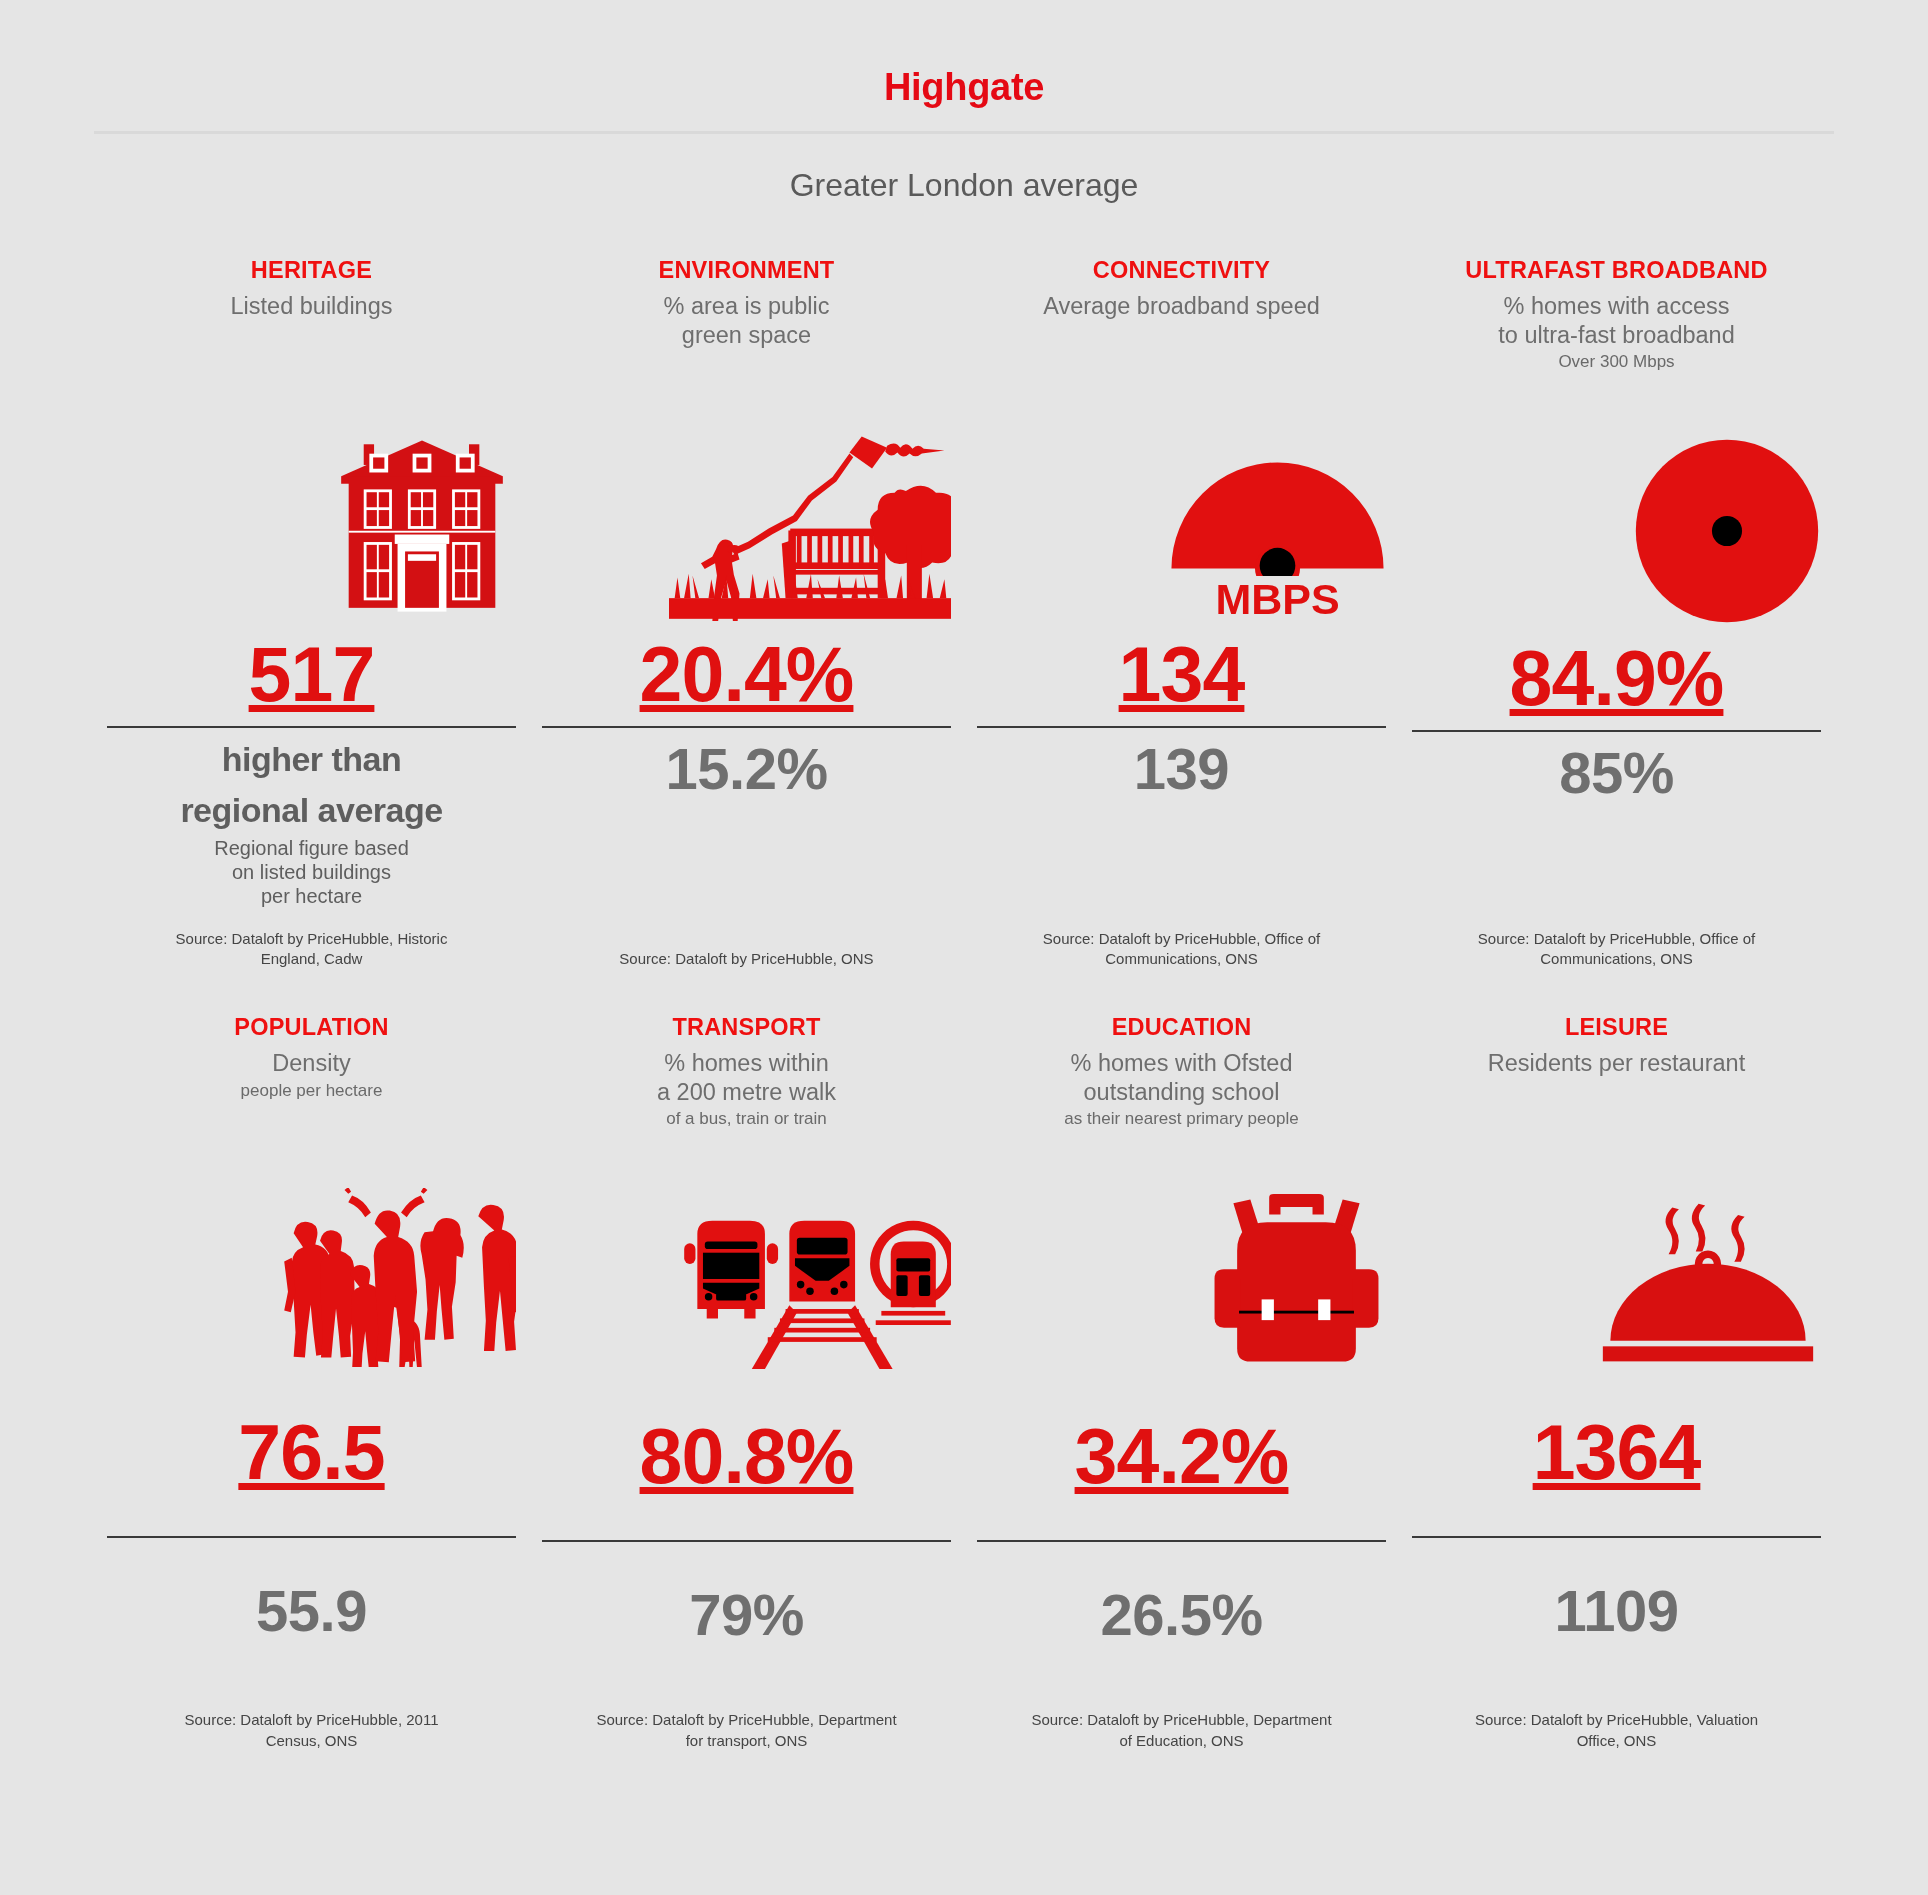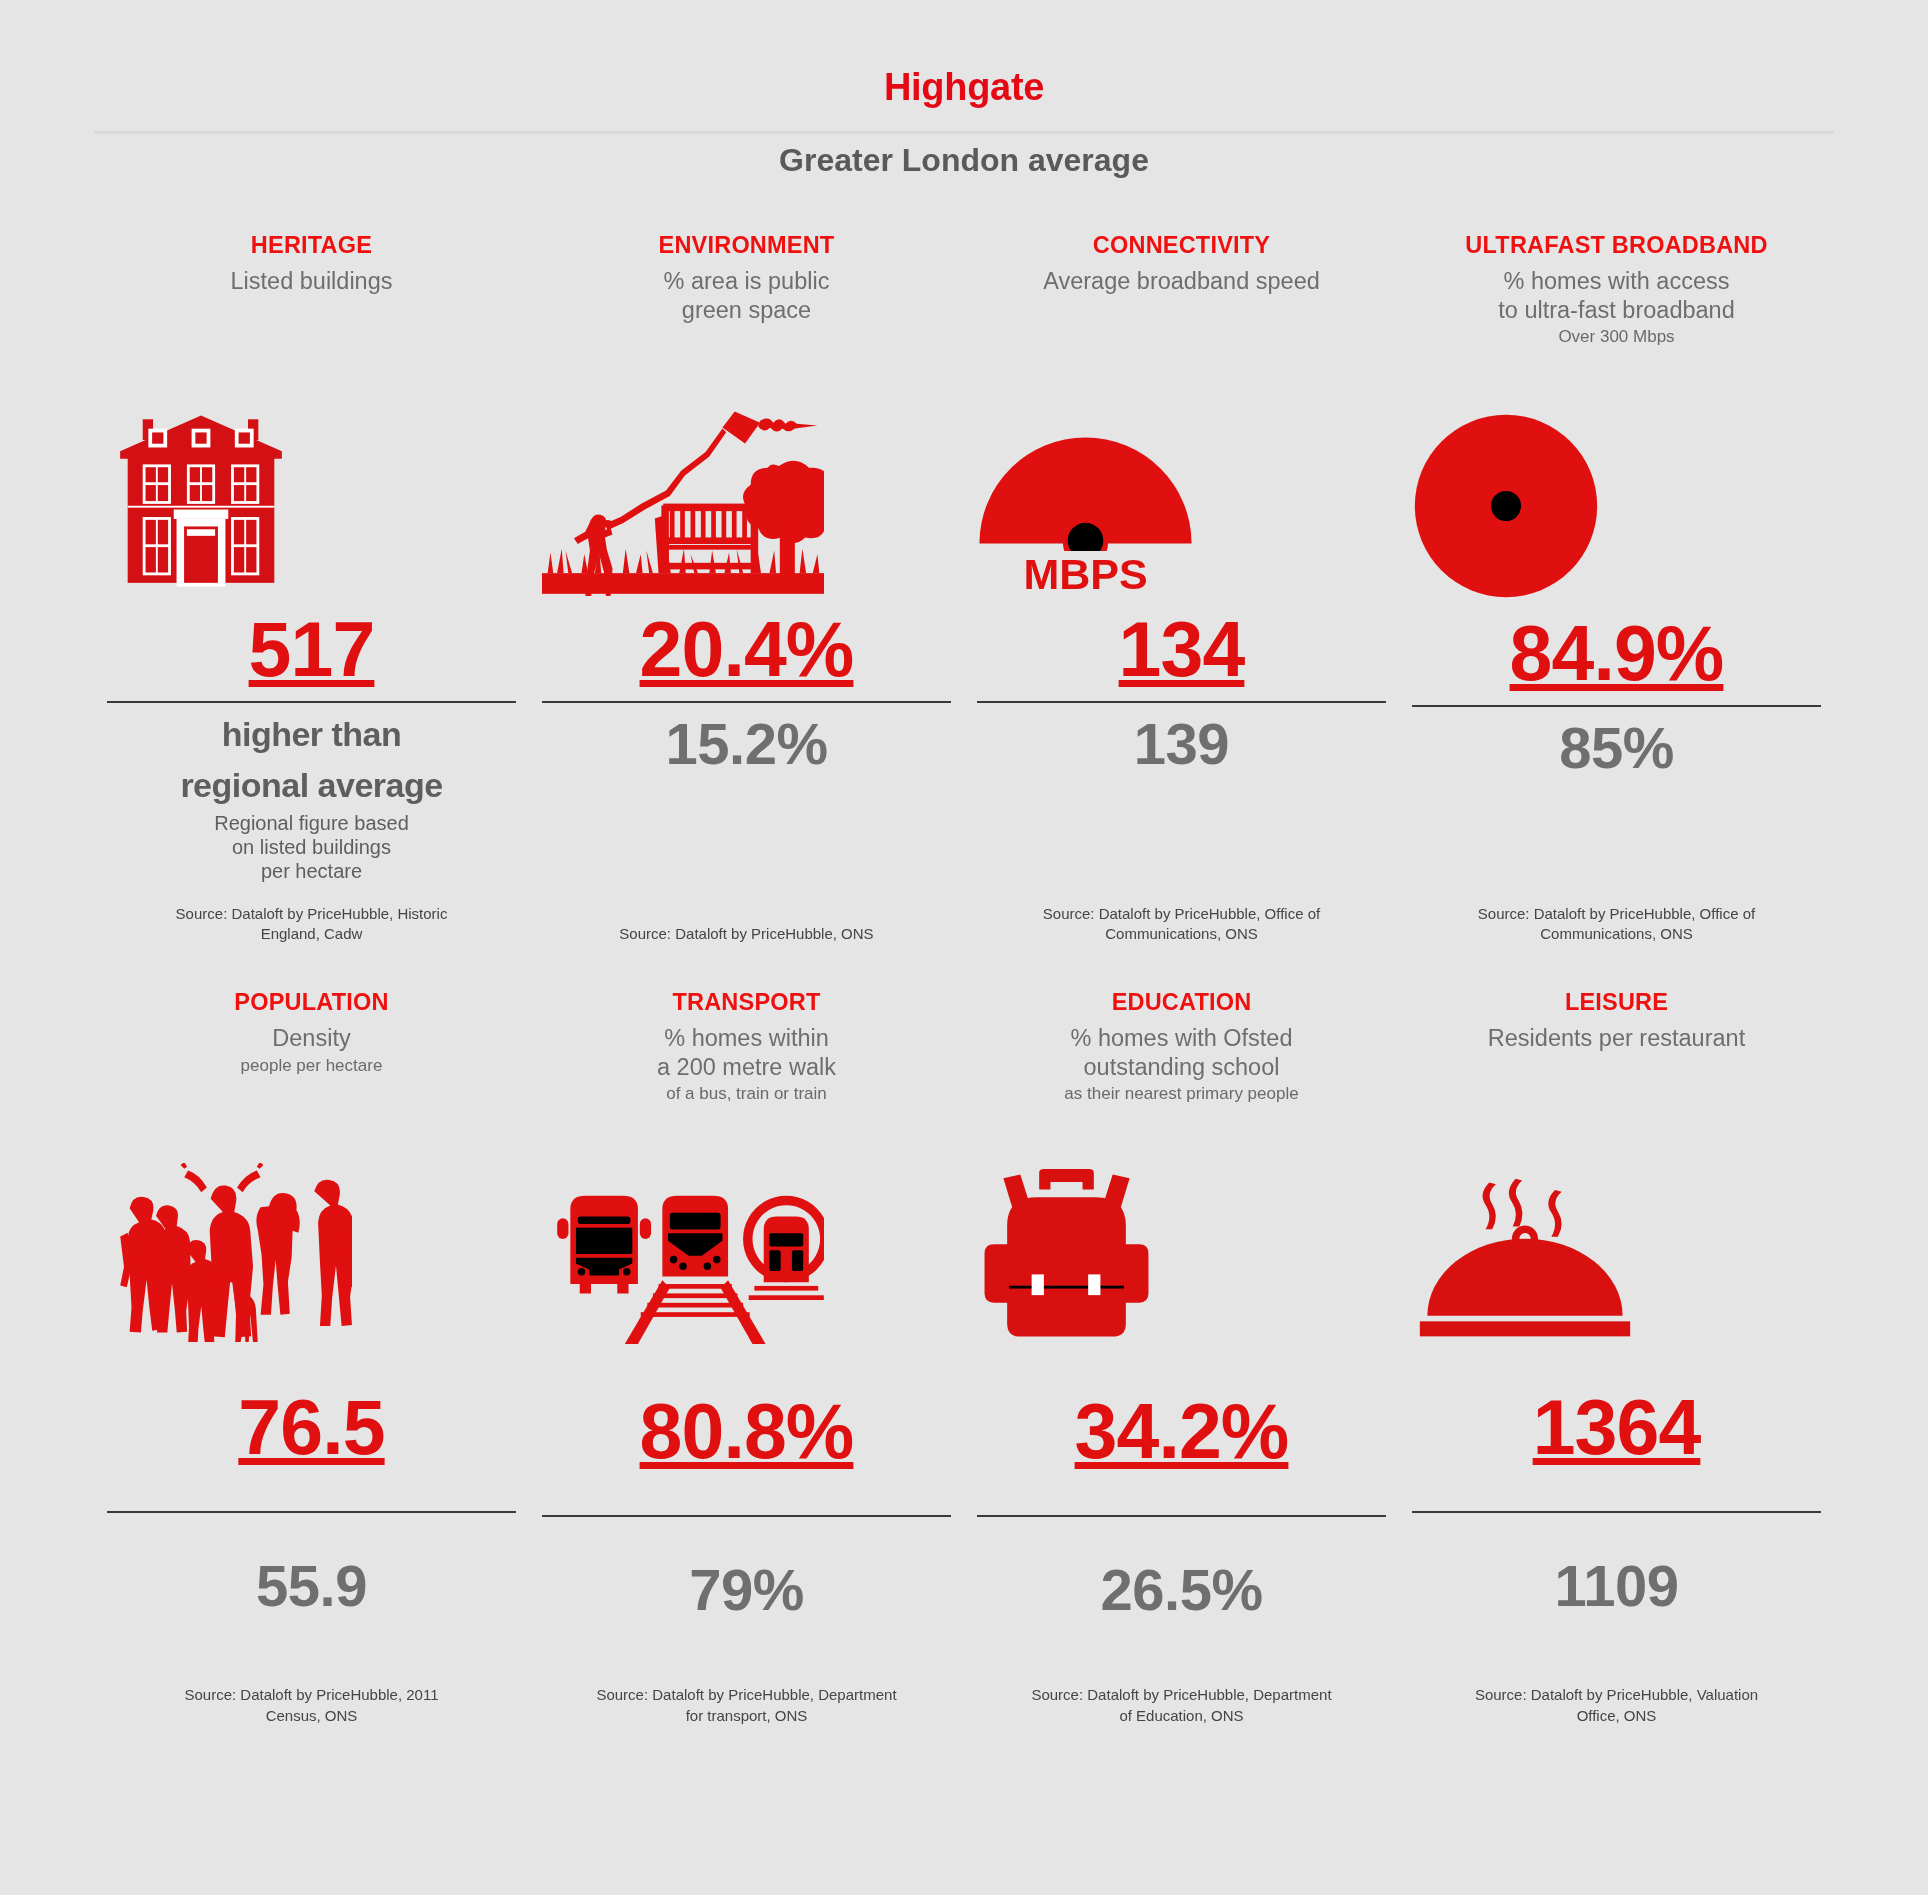--- a/index.html
+++ b/index.html
@@ -32,24 +32,24 @@
     font-weight: bold;
     letter-spacing: -0.3px;
     line-height: 1;
   }
   .divider-rule {
     margin: 25.4px 94px 0 94px;
     height: 2.8px;
     background: #d9d9d9;
   }
   .region-title {
-    margin-top: 10px;
+    margin-top: 35px;
     color: #5a5a5a;
     font-size: 32px;
-    font-weight: bold;
+    font-weight: normal;
     line-height: 1;
   }
 
   
   .grid {
     margin-top: 56px;
     display: grid;
     grid-template-columns: repeat(4, 1fr);
     padding: 0 94px;
     box-sizing: border-box;
@@ -84,21 +84,21 @@
     color: #6a6a6a;
     font-size: 17px;
     line-height: 1.2;
   }
 
   .icon-box {
     height: 245px;
     width: 100%;
     display: flex;
     align-items: flex-end;
-    justify-content: flex-start;
+    justify-content: flex-end;
     margin-top: 7.5px;
   }
   .icon-box.row-b { height: 202px; }
   .icon-box svg { display: block; }
 
   .main-value {
     margin-top: 15px;
     color: #e01010;
     font-size: 77px;
     font-weight: bold;

